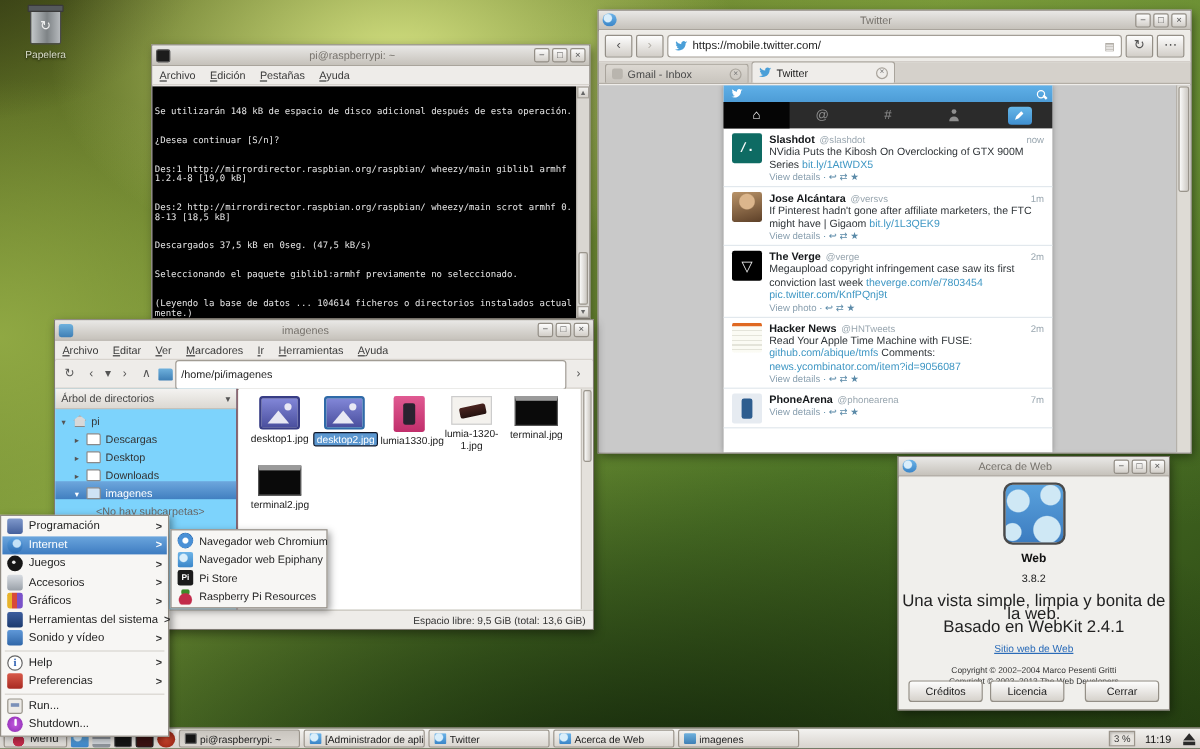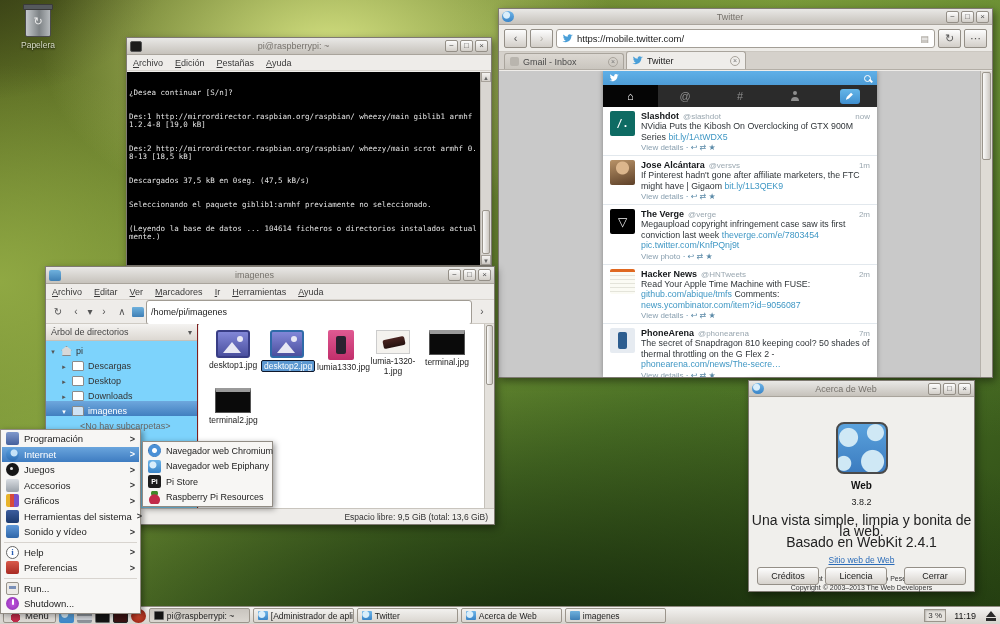--- a/index.html
+++ b/index.html
@@ -104,21 +104,21 @@
 .twh{display:flex;align-items:baseline}
 .twn{font-weight:bold;font-size:9px;color:#14171a}
 .twu{font-size:8px;color:#9aa7b0;margin-left:4px}
 .twt{margin-left:auto;font-size:8px;color:#9aa7b0}
 .twx{font-size:8.8px;line-height:10.5px;color:#2f3438;word-wrap:break-word}
 .lnk{color:#3f97c4;text-decoration:none}
 .twa{font-size:8px;color:#8aa0b0;margin-top:1px}
 .twa .aci{color:#5b8aa8}
 
 .win-about{left:748px;top:380px;width:227px;height:212px;z-index:4;text-align:center}
-.about-body{position:absolute;top:17px;left:0;right:0;bottom:0;background:#f0efec;padding-top:24px}
+.about-body{position:absolute;top:17px;left:0;right:0;bottom:0;background:#f0efec;padding-top:4px}
 .globe{width:52px;height:52px;margin:0 auto 6px;border-radius:8px;border:2px solid #4a4a4a;
  background:radial-gradient(circle at 22% 28%, #cfe8f5 0 9px, rgba(0,0,0,0) 10px),
  radial-gradient(circle at 78% 18%, #cfe8f5 0 8px, rgba(0,0,0,0) 9px),
  radial-gradient(circle at 72% 78%, #cfe8f5 0 11px, rgba(0,0,0,0) 12px),
  radial-gradient(circle at 12% 82%, #cfe8f5 0 7px, rgba(0,0,0,0) 8px),
  linear-gradient(#5aa2dd,#3c7cc0)}
 .ab-name{font-weight:bold;font-size:10px;color:#111;margin-bottom:6px}
 .ab-ver{font-size:9px;color:#222;margin-bottom:8px}
 .ab-desc{font-size:14px;color:#222;line-height:11px}
 .ab-link{display:inline-block;margin-top:7px;font-size:8.5px;color:#2a6bb8;text-decoration:underline}
@@ -200,20 +200,21 @@
         <span class="winbtn">×</span>
       </span>
     </div>
     <div class="menubar">
       <span>Archivo</span>
       <span>Edición</span>
       <span>Pestañas</span>
       <span>Ayuda</span>
     </div>
     <div class="term-body">
+      <div class="tline">Se utilizarán 148 kB de espacio de disco adicional después de esta operación.</div>
       <div class="tline">¿Desea continuar [S/n]?</div>
       <div class="tline">Des:1 http://mirrordirector.raspbian.org/raspbian/ wheezy/main giblib1 armhf 1.2.4-8 [19,0 kB]</div>
       <div class="tline">Des:2 http://mirrordirector.raspbian.org/raspbian/ wheezy/main scrot armhf 0.8-13 [18,5 kB]</div>
       <div class="tline">Descargados 37,5 kB en 0seg. (47,5 kB/s)</div>
       <div class="tline">Seleccionando el paquete giblib1:armhf previamente no seleccionado.</div>
       <div class="tline">(Leyendo la base de datos ... 104614 ficheros o directorios instalados actualmente.)</div>
       
       
       
       
@@ -351,21 +352,20 @@
         </div>
 
         <div class="tweet">
           <div class="avatar av4"></div>
           <div class="twb">
             <div class="twh">
                 <span class="twn">PhoneArena</span>
                 <span class="twu">@phonearena</span>
                 <span class="twt">7m</span>
               </div>
-            <div class="twx"><span>The secret of Snapdragon 810 keeping cool? 50 shades of thermal throttling on the G Flex 2 - </span><a class="lnk">phonearena.com/news/The-secre…</a></div>
             <div class="twa"><span class="act">View details</span><span class="aci"> · ↩ ⇄ ★</span></div>
           </div>
         </div>
 
       </div>
       <div class="bw-scroll">
           <span class="bw-thumb"></span>
         </div>
     </div>
   </div>

